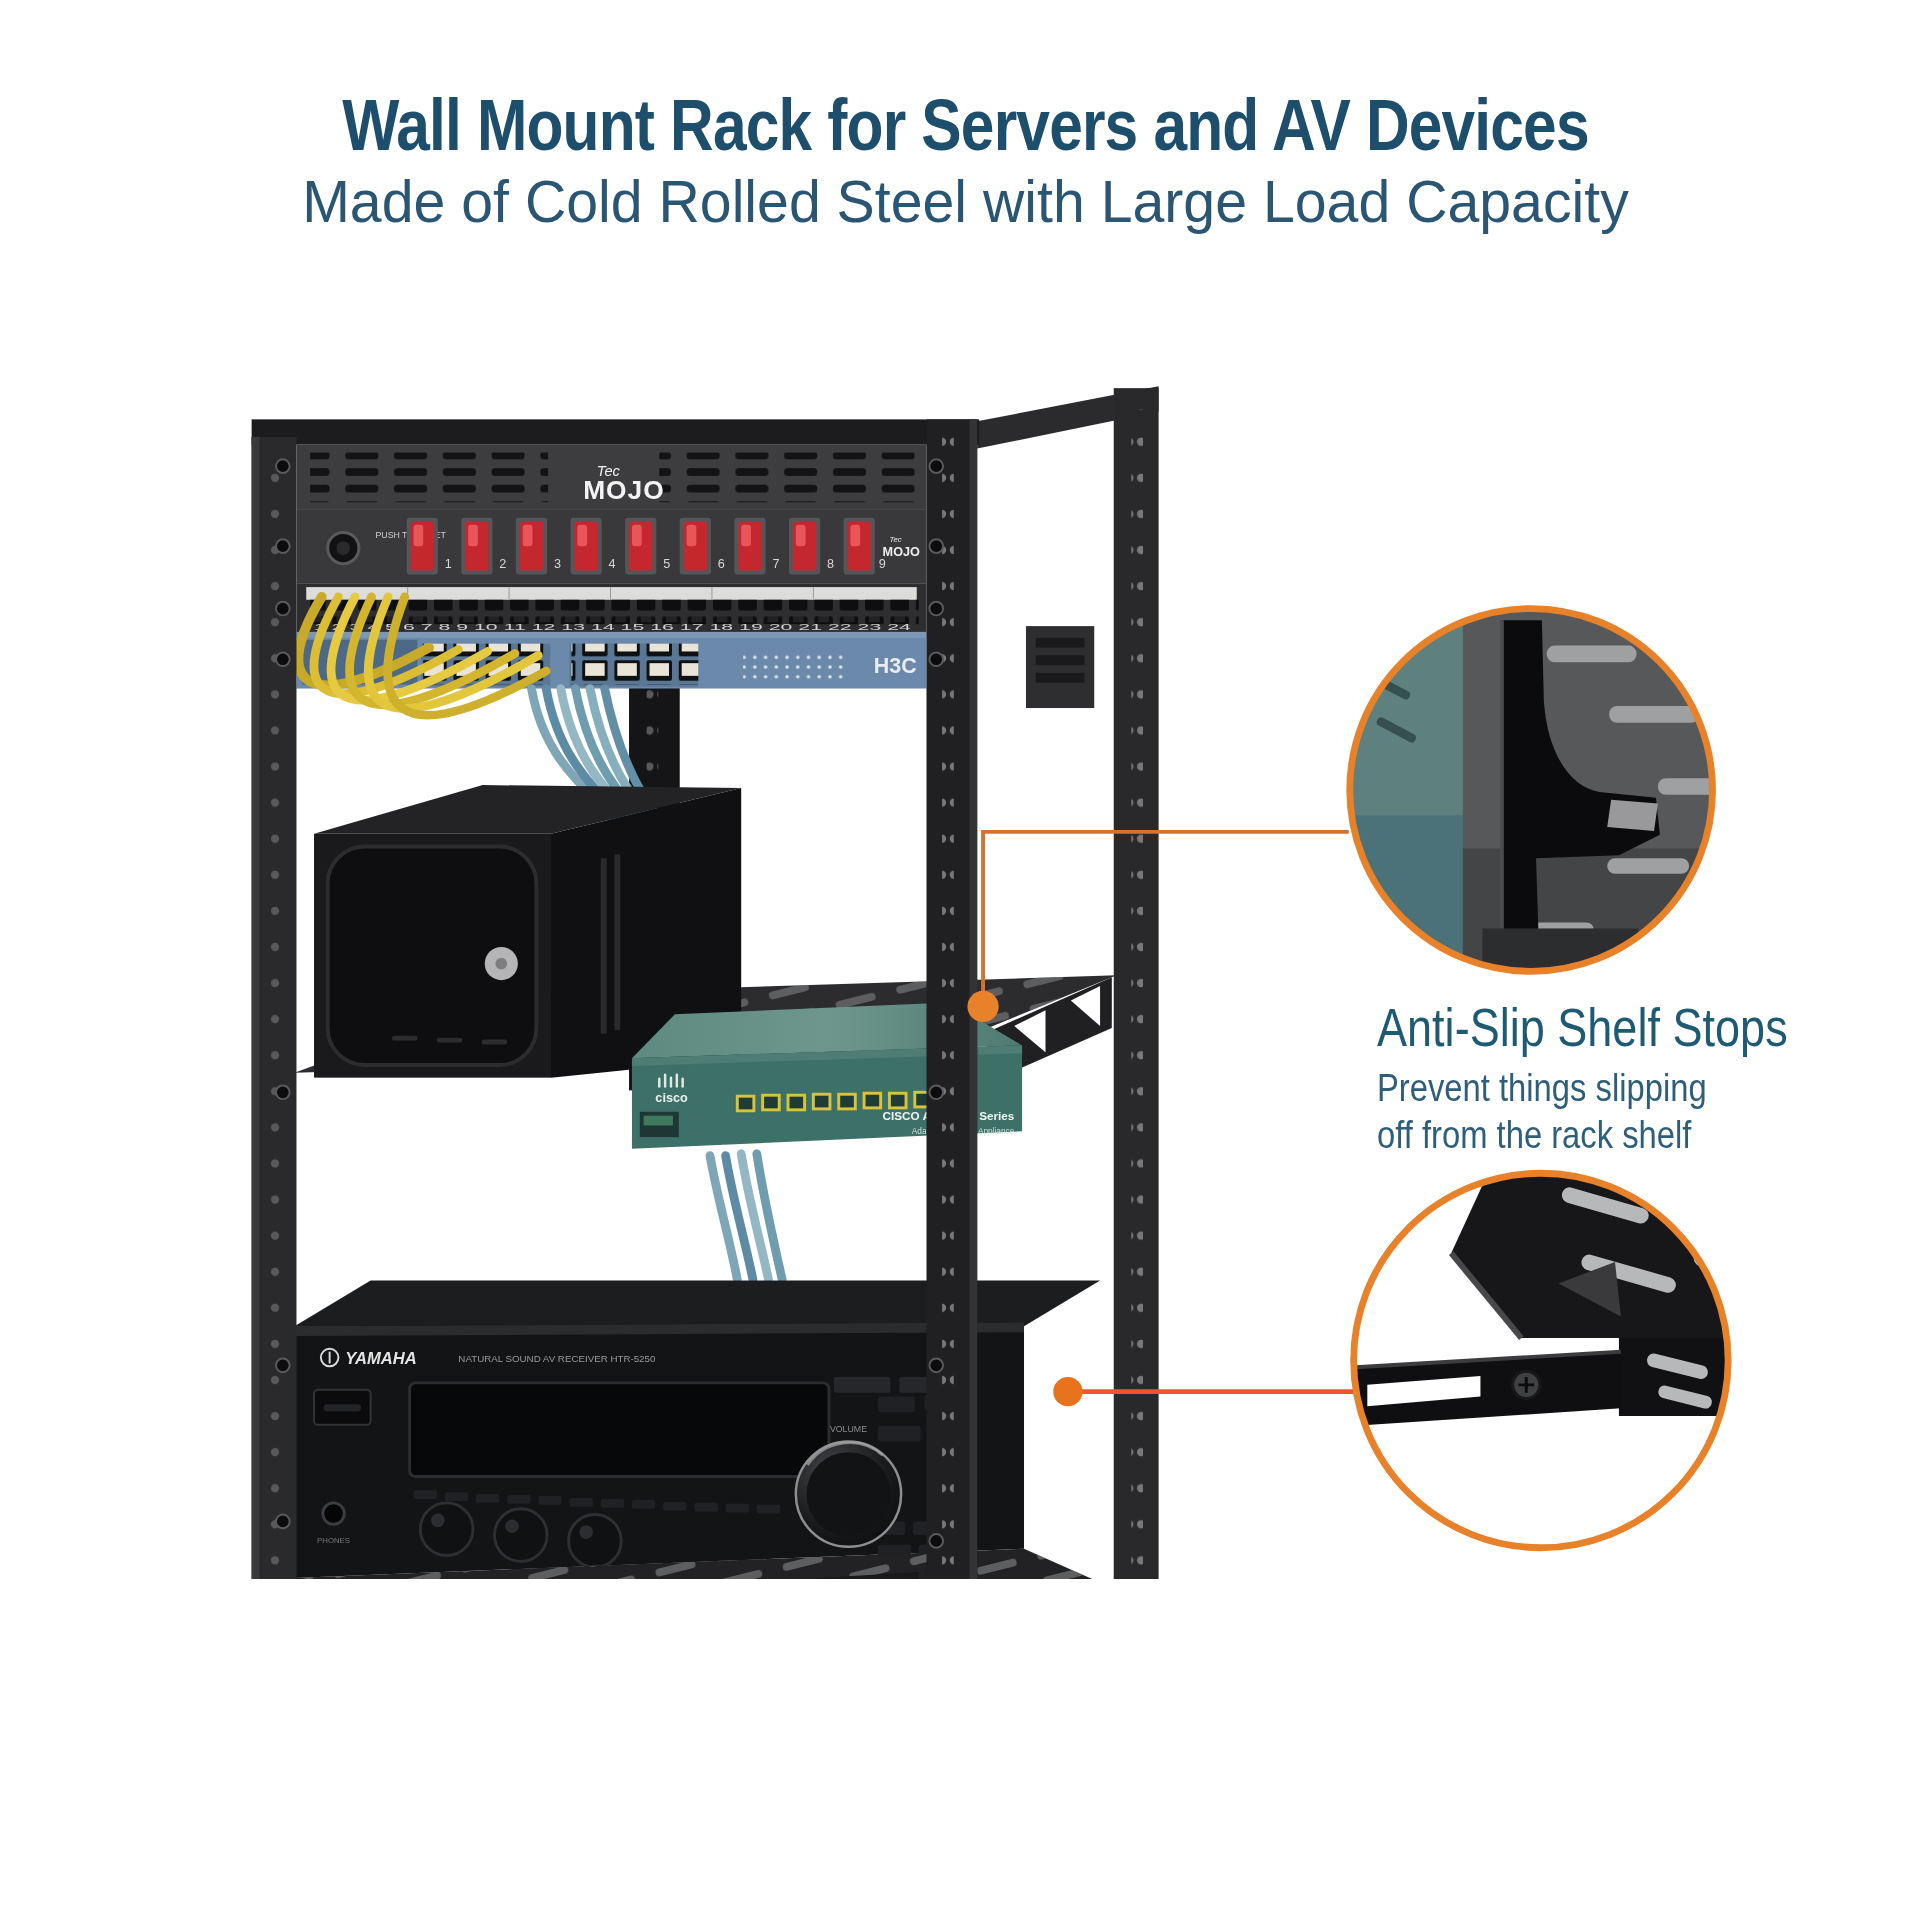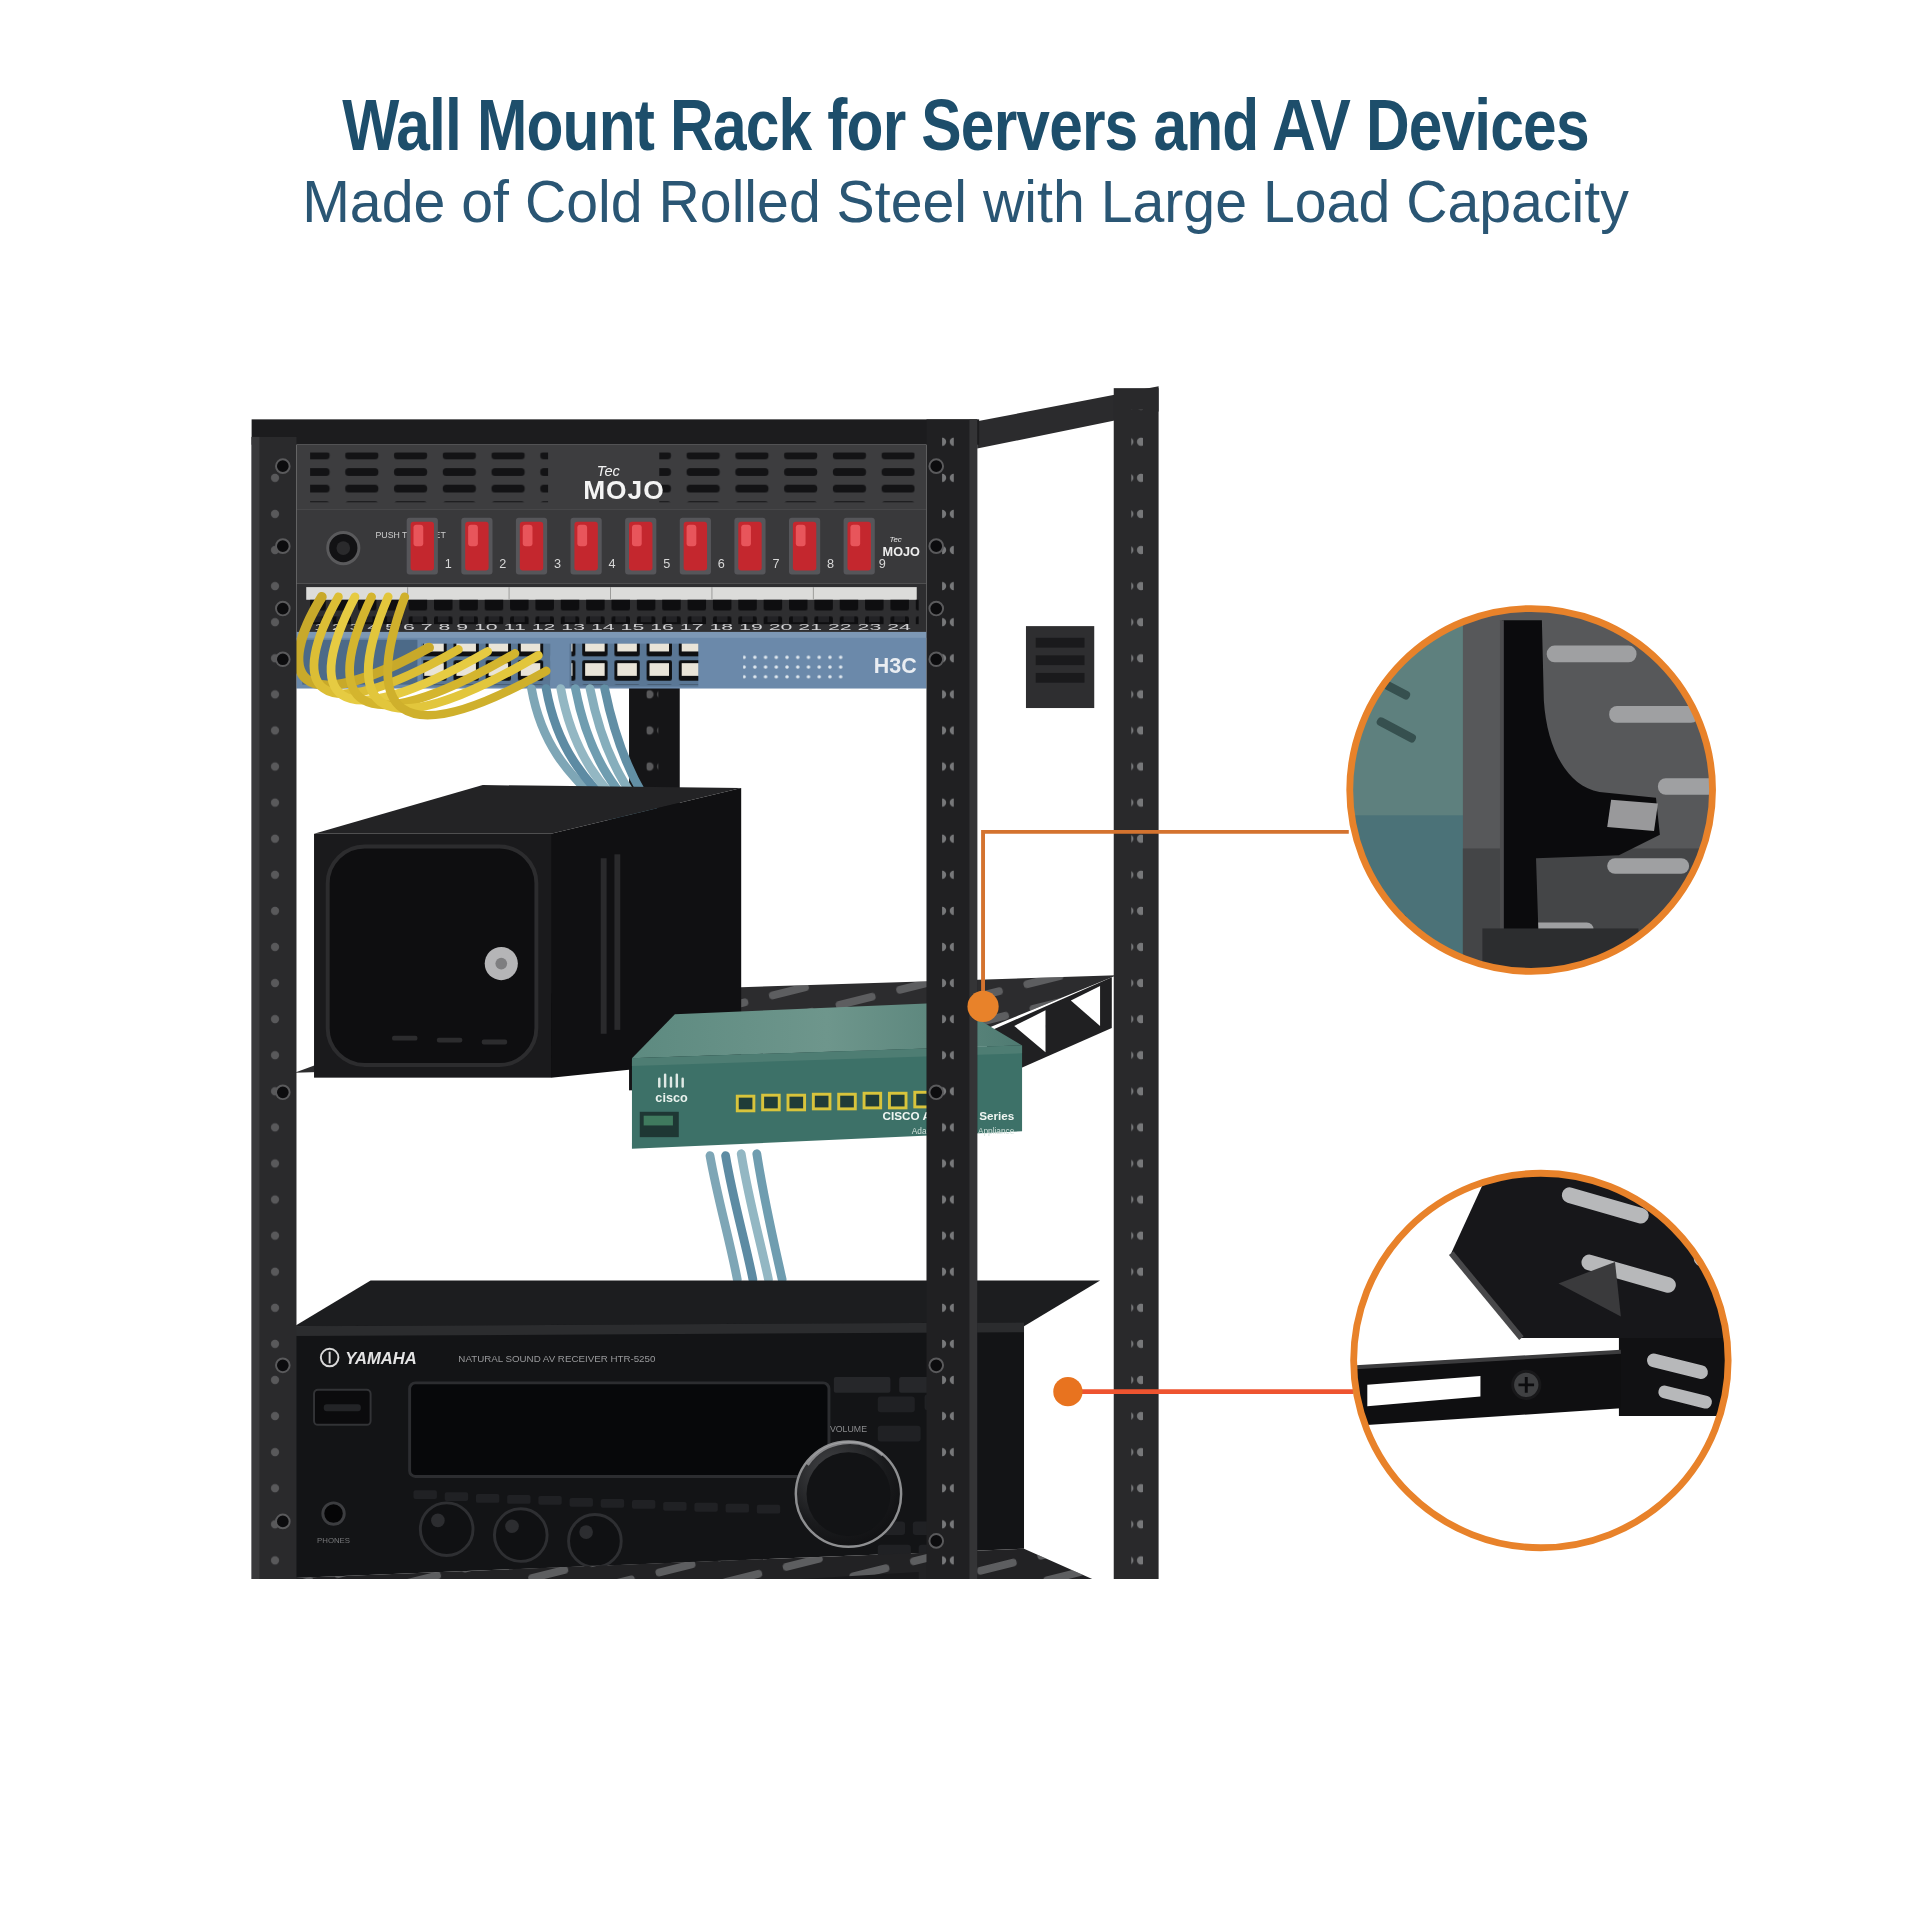--- a/index.html
+++ b/index.html
@@ -420,15 +420,22 @@
         <line x1="1390" y1="1402" x2="1662" y2="1386" stroke="#3c3c3e" stroke-width="4"></line>
         <polygon points="1402,1420 1518,1411 1518,1432 1402,1442" fill="#ffffff"></polygon>
         <circle cx="1565" cy="1420" r="14" fill="#3f4042" stroke="#18181a" stroke-width="3"></circle>
         <line x1="1557" y1="1420" x2="1573" y2="1420" stroke="#0c0c0e" stroke-width="3"></line>
         <line x1="1565" y1="1412" x2="1565" y2="1428" stroke="#0c0c0e" stroke-width="3"></line>
       </g>
       <circle cx="1580" cy="1395" r="192" fill="none" stroke="#e8822a" stroke-width="7"></circle>
     </g>
   </svg>
 
+  <div class="callout" id="co1">
+    <span class="head">Anti-Slip Shelf Stops</span><br>
+    <span class="body">
+      <span>Prevent things slipping</span><br>
+      <span>off from the rack shelf</span>
+    </span>
+  </div>
 
 </div>
 
 
 </body></html>

